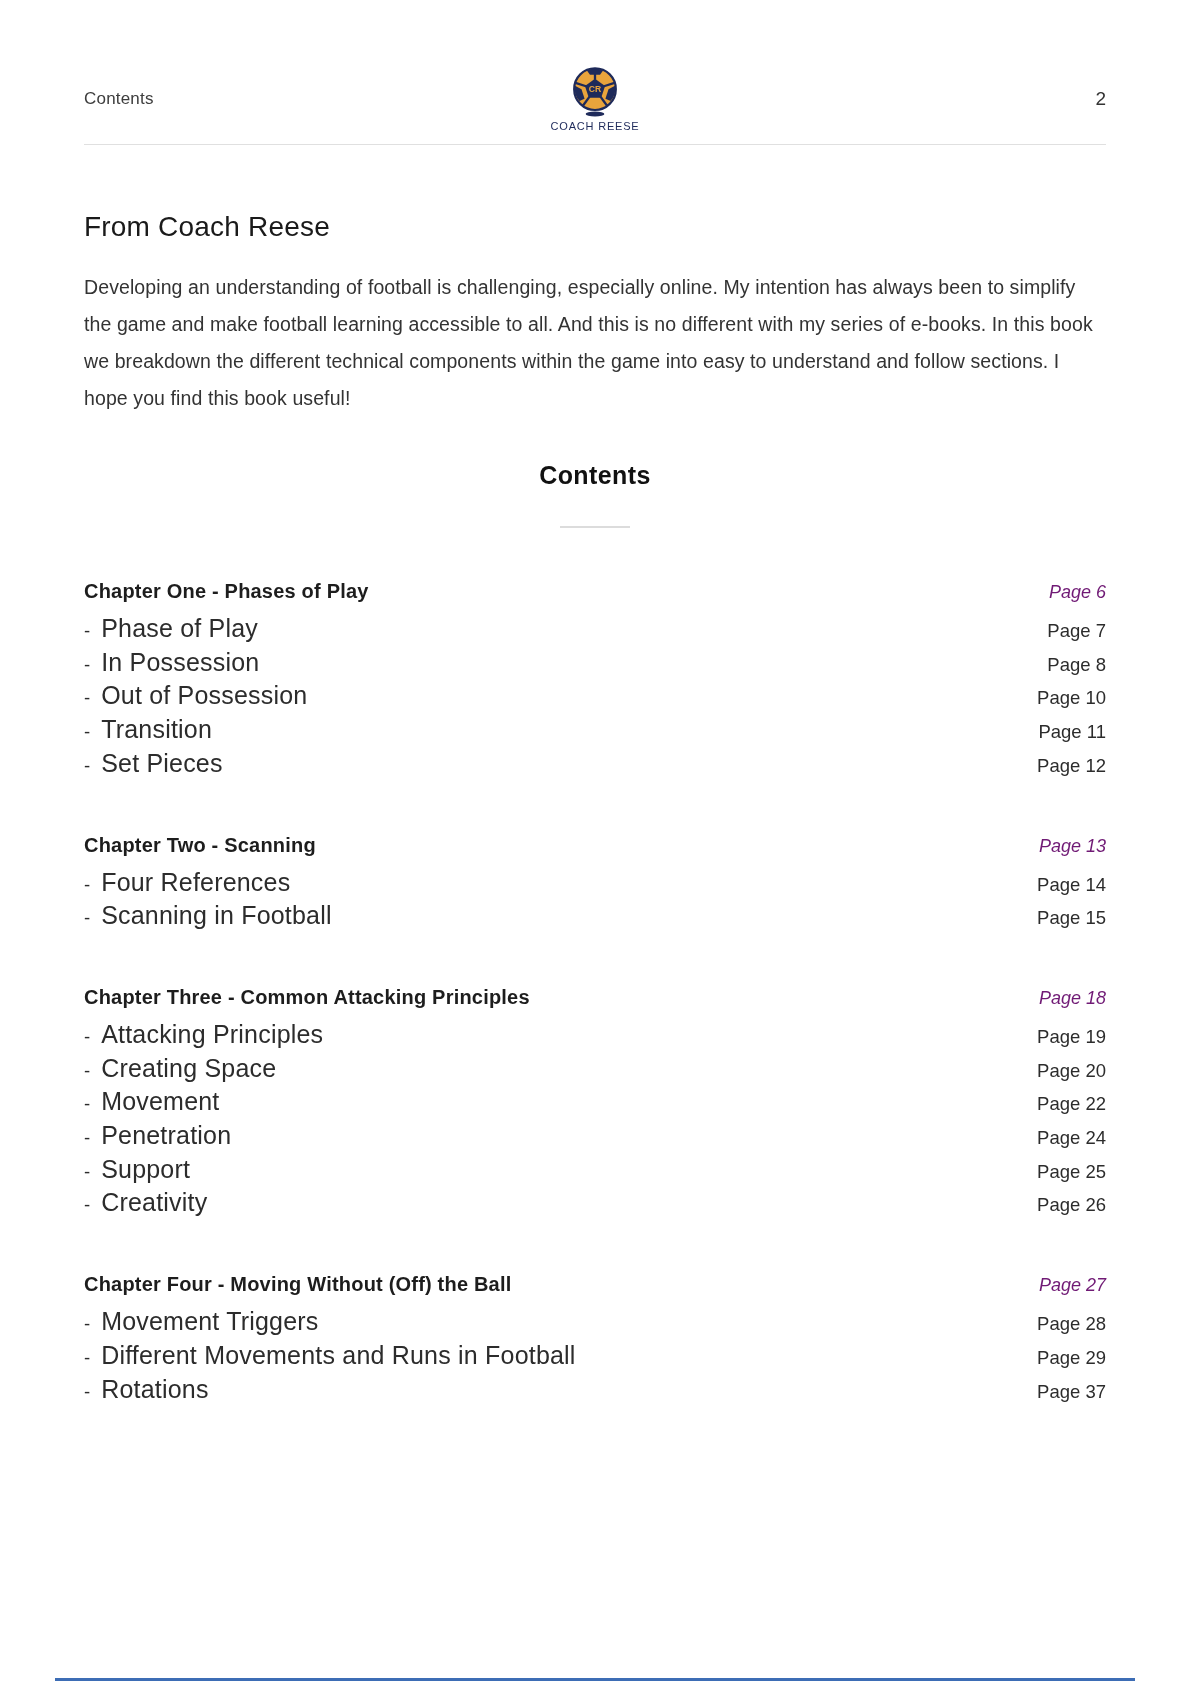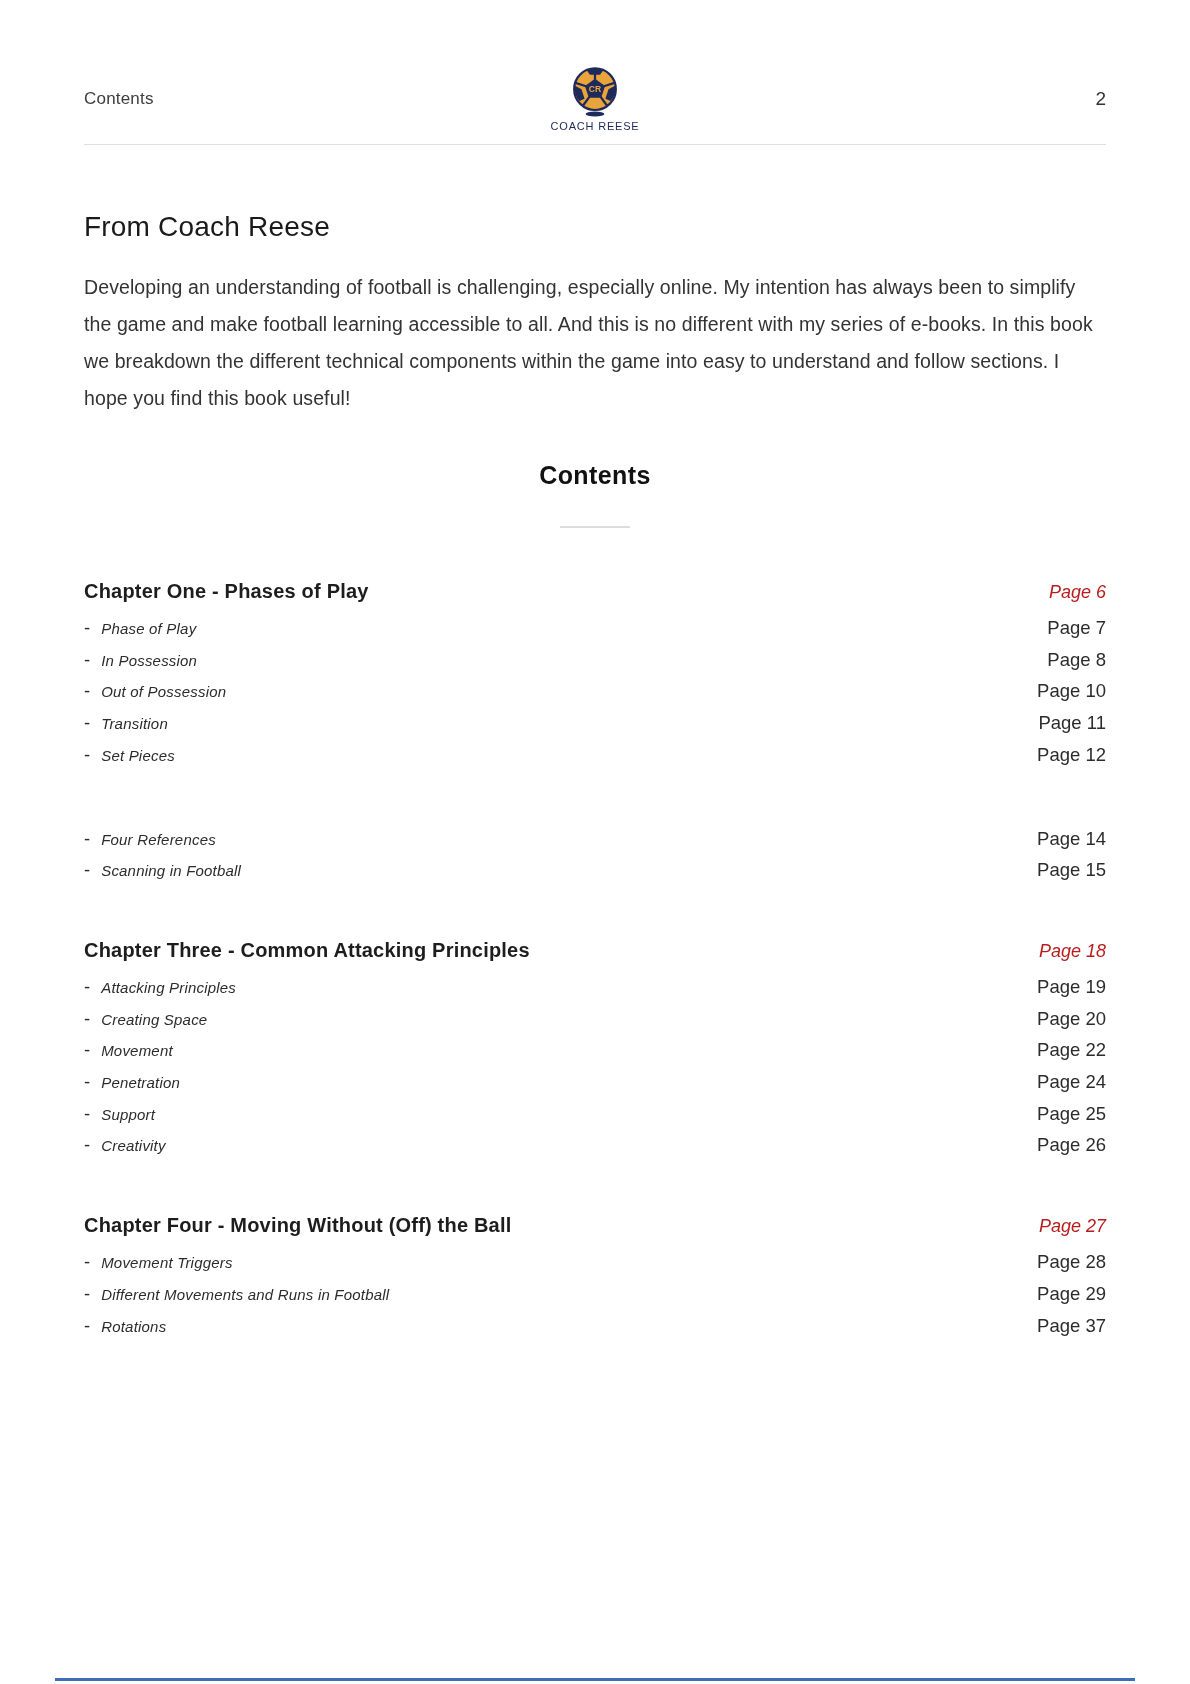--- a/index.html
+++ b/index.html
@@ -89,39 +89,38 @@
   }
   .chapter-title {
     font-size: 20px;
     font-weight: bold;
     color: #1d1d1d;
     letter-spacing: 0.2px;
   }
   .chapter-page {
     font-size: 18px;
     font-style: italic;
-    color: #b91c1c;
+    color: #701a75;
   }
   .toc-row {
     display: flex;
     justify-content: space-between;
     align-items: baseline;
     line-height: 30.7px;
   }
   .toc-item-left { display: flex; align-items: baseline; }
   .toc-dash {
     font-size: 18.5px;
     color: #2c2c2c;
     margin-right: 11px;
   }
   .toc-item-label {
-    font-size: 15px;
+    font-size: 25px;
     color: #2c2c2c;
     letter-spacing: 0.2px;
-    font-style: italic;
   }
   .toc-item-page {
     font-size: 18.5px;
     color: #2c2c2c;
   }
 
   
   .footer-rule {
     position: absolute;
     left: 55px;
@@ -214,20 +213,24 @@
     <span class="toc-item-left">
       <span class="toc-dash">-</span>
       <span class="toc-item-label">Set Pieces</span>
     </span>
     <span class="toc-item-page">Page 12</span>
   </div>
 </div>
   </section>
 
   <section class="chapter">
+    <div class="chapter-head">
+      <span class="chapter-title">Chapter Two - Scanning</span>
+      <span class="chapter-page">Page 13</span>
+    </div>
     <div class="chapter-items">
   <div class="toc-row">
     <span class="toc-item-left">
       <span class="toc-dash">-</span>
       <span class="toc-item-label">Four References</span>
     </span>
     <span class="toc-item-page">Page 14</span>
   </div>
 
   <div class="toc-row">

